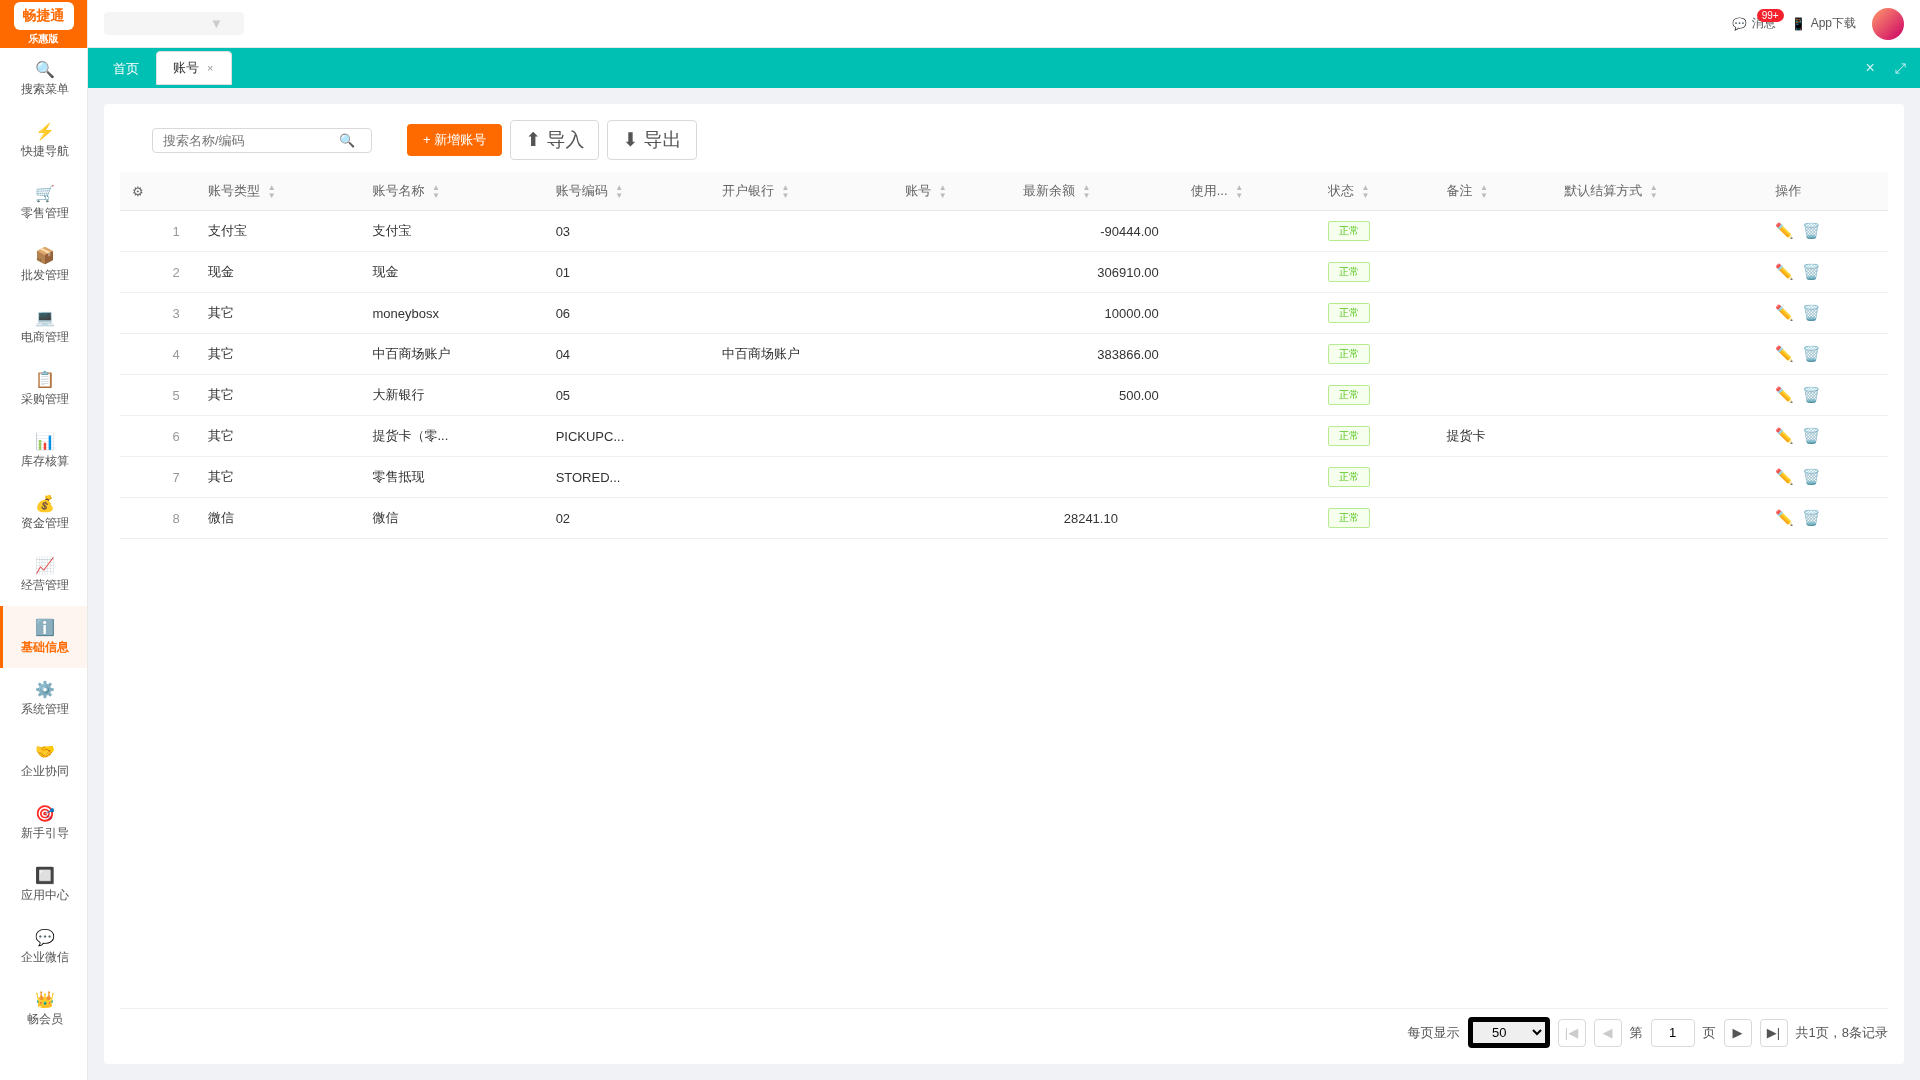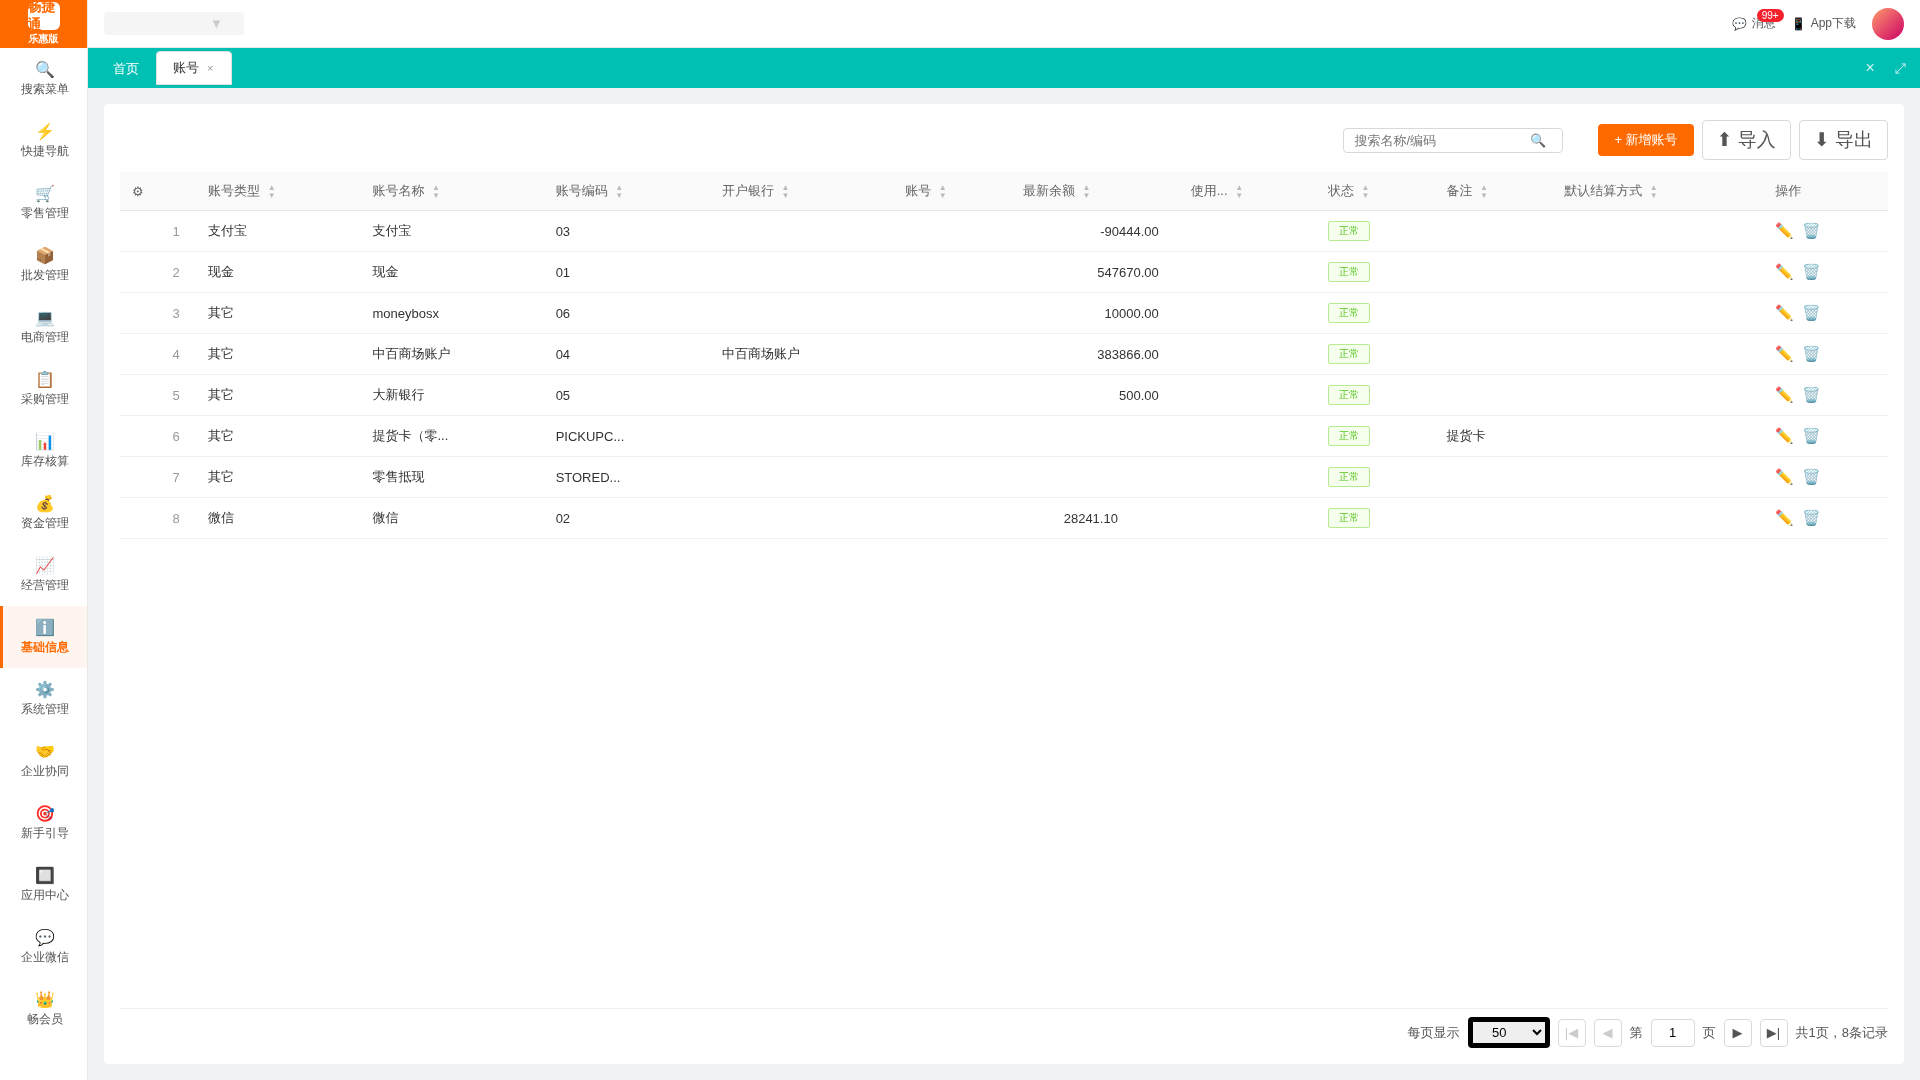--- a/index.html
+++ b/index.html
@@ -170,21 +170,22 @@
       height: calc(100% - 0px);
       display: flex;
       flex-direction: column;
       gap: 12px;
     }
 
     
     .toolbar {
       display: flex;
       align-items: center;
-      justify-content: flex-end;
+      justify-content: flex-start;
+      margin-left: 32px;
     }
     .toolbar-left {
       display: flex;
       align-items: center;
       gap: 8px;
     }
     .search-box {
       display: flex;
       align-items: center;
       border: 1px solid #d9d9d9;
@@ -384,21 +385,21 @@
       font-size: 14px;
       padding: 2px 6px;
     }
   </style>
 </head>
 <body>
 
 <div class="sidebar">
   <div class="sidebar-logo">
     <div style="display:flex;flex-direction:column;align-items:center;">
-      <div style="background:#fff;border-radius:6px;width:32px;height:28px;display:flex;align-items:center;justify-content:center;">
+      <div style="background:#fff;border-radius:6px;width:60px;height:28px;display:flex;align-items:center;justify-content:center;">
         <span style="color:#ff6a00;font-size:14px;font-weight:bold;">畅捷通</span>
       </div>
       <span class="sidebar-logo-text">乐惠版</span>
     </div>
   </div>
 
   <div id="sidebar-items-container">
       <div class="sidebar-item">
         <span class="icon">🔍</span>
         <span>搜索菜单</span>
@@ -623,21 +624,21 @@
     </td>
   </tr>
               <tr>
     <td class="settings-icon-cell"></td>
     <td class="row-num">2</td>
     <td>现金</td>
     <td>现金</td>
     <td>01</td>
     <td></td>
     <td></td>
-    <td style="text-align:right;padding-right:20px;">547670.00</td>
+    <td style="text-align:right;padding-right:20px;">306910.00</td>
     <td></td>
     <td><span class="status-badge">正常</span></td>
     <td></td>
     <td></td>
     <td>
       <div class="op-cell">
         <span class="op-icon" title="编辑">✏️</span>
         <span class="op-icon" title="删除">🗑️</span>
       </div>
     </td>

